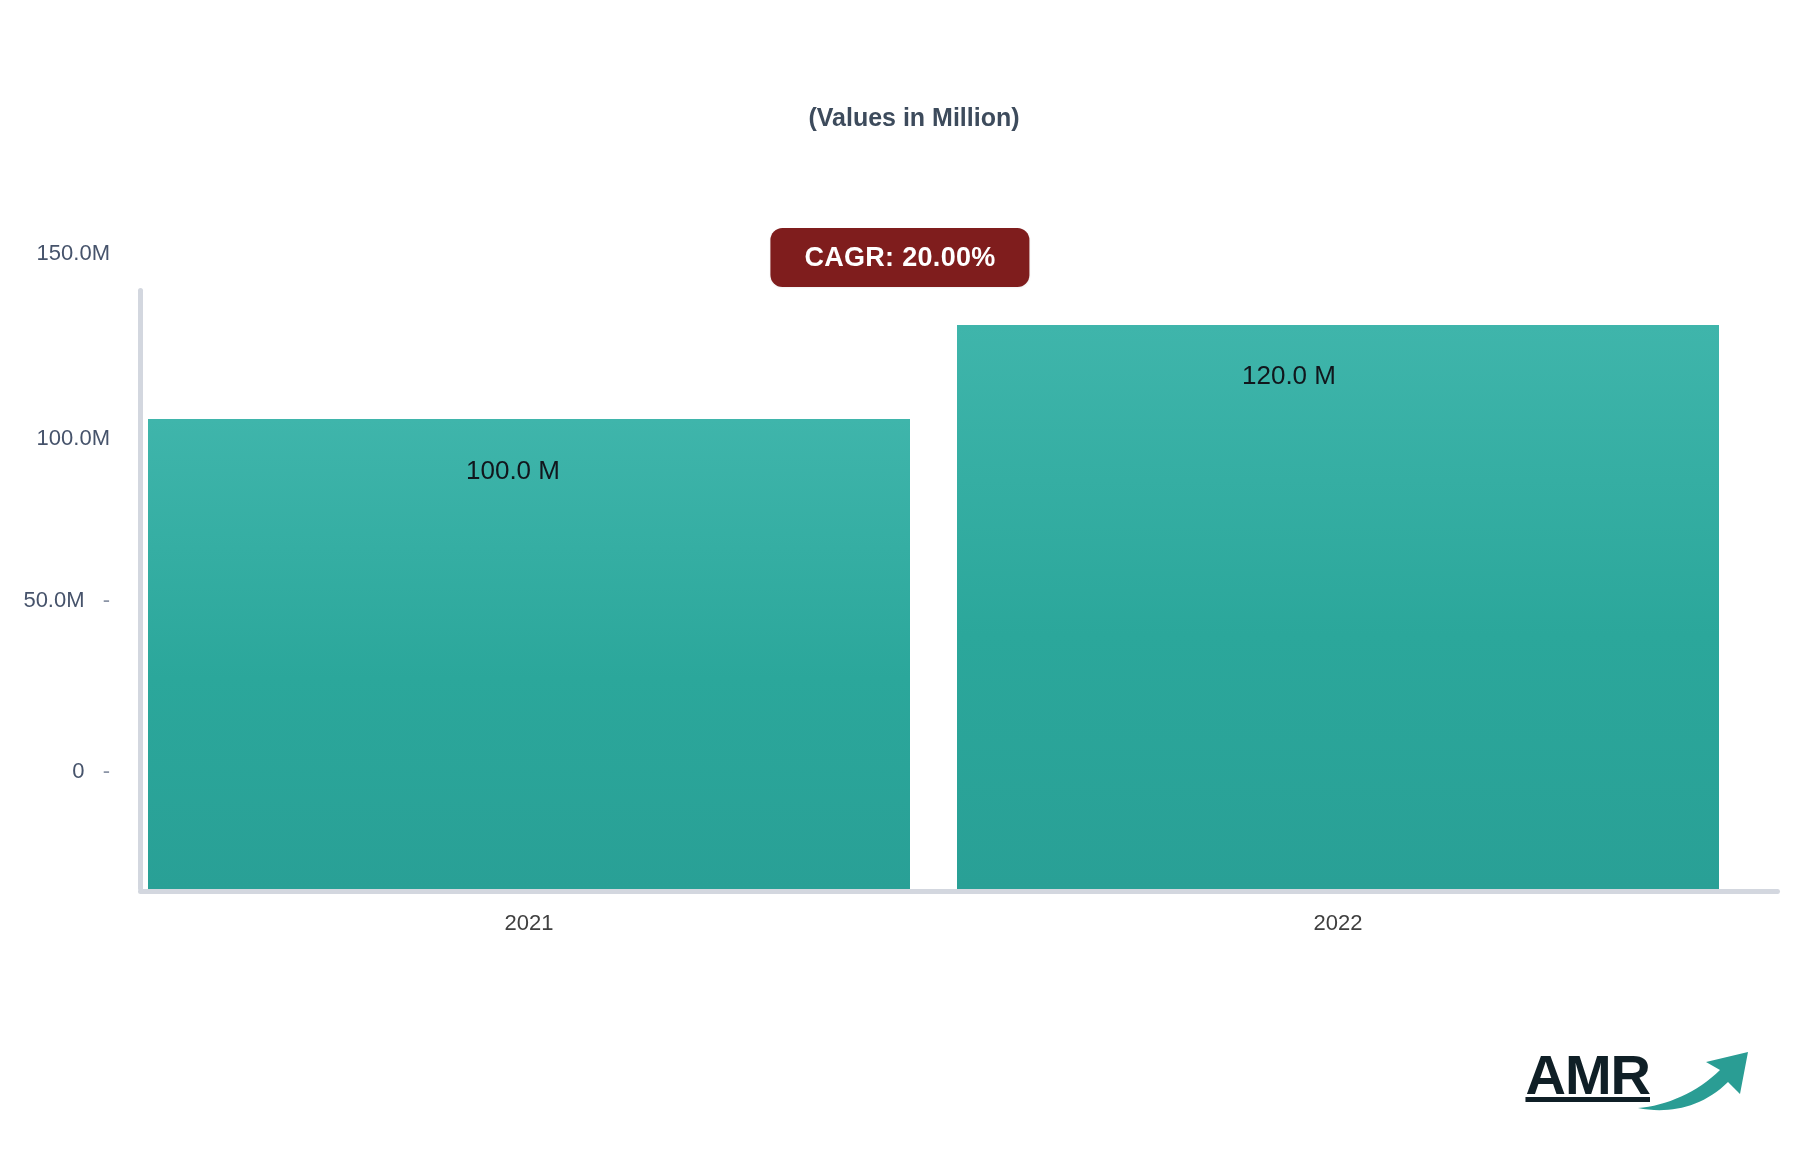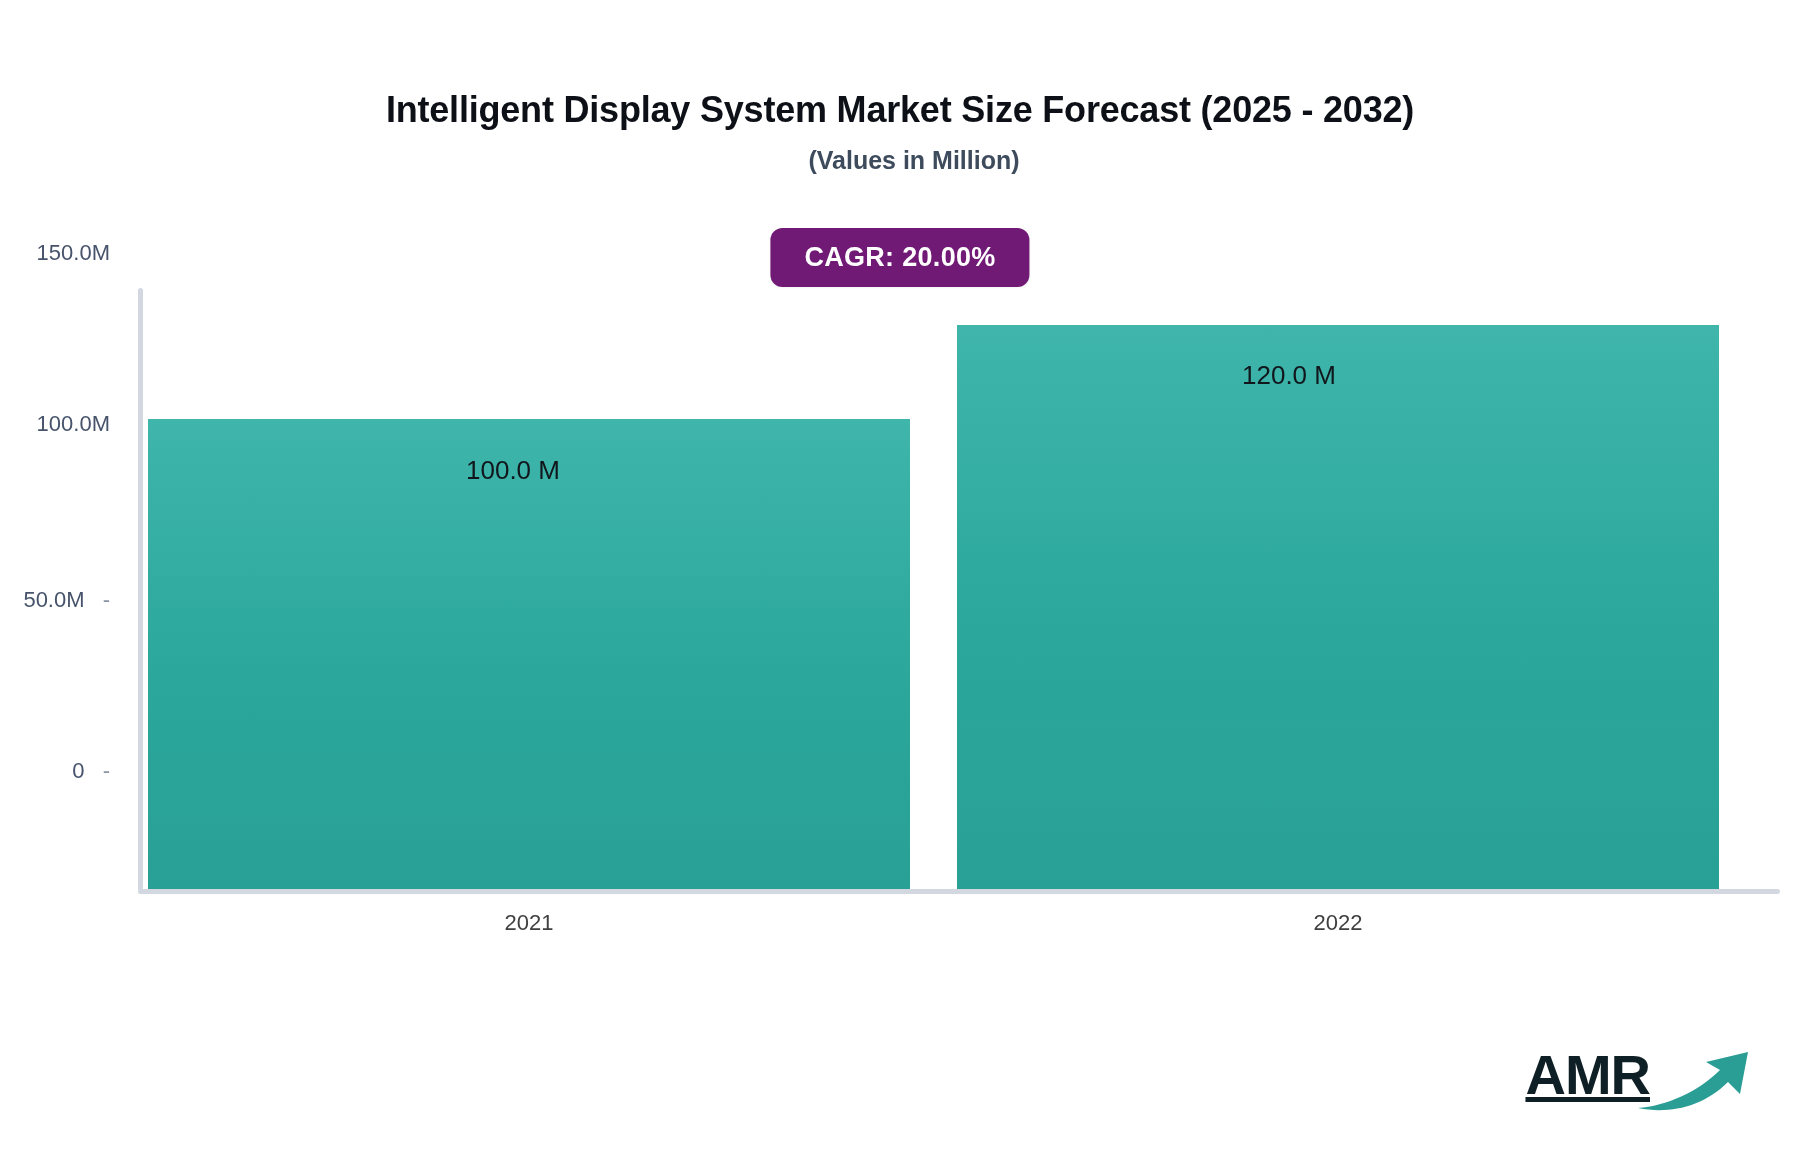--- a/index.html
+++ b/index.html
@@ -45,21 +45,21 @@
     line-height: 1.2;
     padding-left: 28px;
   }
 
   
   .cagr-badge {
     position: absolute;
     top: 228px;
     left: 50%;
     transform: translateX(-50%);
-    background: #701a75;
+    background: #7f1d1d;
     color: #ffffff;
     font-size: 27px;
     font-weight: bold;
     border-radius: 12px;
     padding: 14px 34px;
     white-space: nowrap;
     letter-spacing: 0.3px;
     box-shadow: 0 1px 2px rgba(0,0,0,0.05);
     text-align: center;
   }
@@ -150,35 +150,34 @@
     margin-left: -14px;
     margin-top: 16px;
   }
 </style>
 </head>
 <body>
 
 <div class="page">
 
   <div class="header">
-    <div class="chart-title">Intelligent Display System Market Size Forecast (2025 - 2032)</div>
     <div class="chart-subtitle">(Values in Million)</div>
   </div>
 
   <div class="cagr-badge">CAGR: 20.00%</div>
 
   <div class="plot">
 
     <div class="y-axis-line"></div>
     <div class="x-axis-line"></div>
 
     <div class="y-tick" style="top: 240px;">
       <span>150.0M</span>
     </div>
-    <div class="y-tick" style="top: 411px;">
+    <div class="y-tick" style="top: 425px;">
       <span>100.0M</span>
     </div>
     <div class="y-tick" style="top: 587px;">
       <span>50.0M</span>
       <span class="tick-mark">-</span>
     </div>
     <div class="y-tick" style="top: 758px;">
       <span>0</span>
       <span class="tick-mark">-</span>
     </div>

